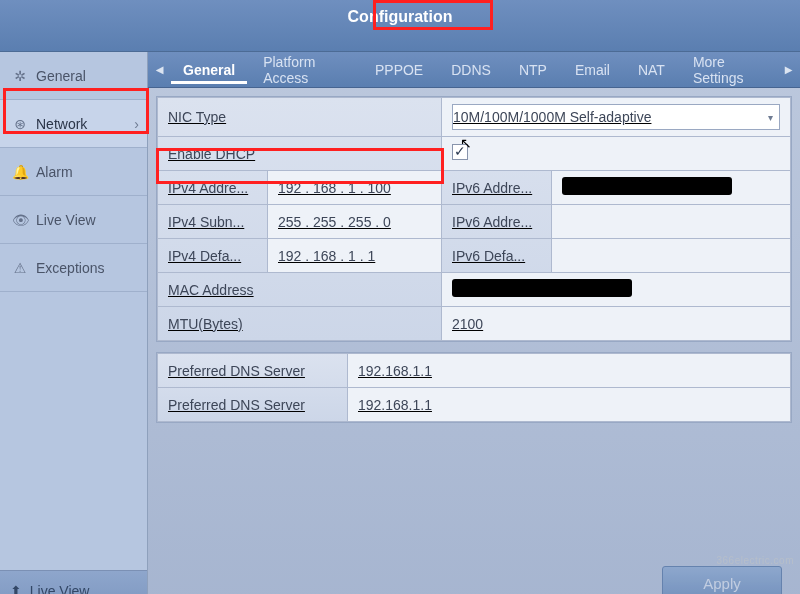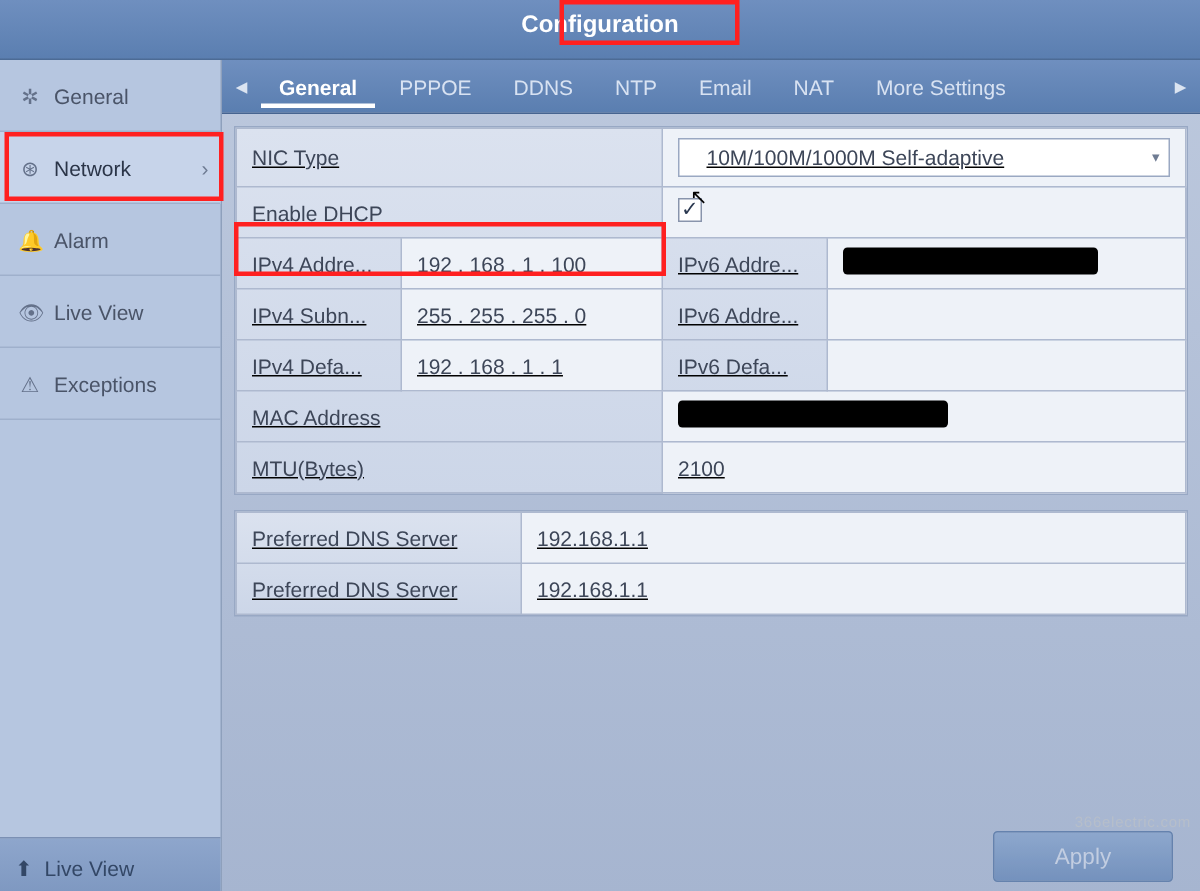--- a/index.html
+++ b/index.html
@@ -5,21 +5,21 @@
   * { box-sizing: border-box; margin: 0; padding: 0; }
   html, body { width: 800px; height: 594px; font-family: Arial, sans-serif; font-size: 14px; }
   body {
     background: linear-gradient(#a5b8d8, #8da4c8);
     position: relative;
     overflow: hidden;
   }
 
   
   .topbar {
-    height: 40px;
+    height: 52px;
     background: linear-gradient(#6f8fbf, #5a7eb0);
     box-shadow: inset 0 -1px 0 rgba(0,0,0,.15);
     display: flex;
     align-items: center;
   }
   .topbar-title {
     position: absolute;
     left: 50%;
     transform: translateX(-50%);
     top: 6px;
@@ -128,21 +128,21 @@
     color:#3d4658;
     vertical-align:middle;
   }
   .panel td.label { width:110px; white-space:nowrap; overflow:hidden; text-overflow:ellipsis;}
   .panel td.val { background:#eef2f8; }
   .panel .wide-label { width:190px; }
 
   .select-box {
     width:100%; height:26px;
     border:1px solid #9aa8c2; background:#fff;
-    display:flex;align-items:center;padding:0 18px;
+    display:flex;align-items:center;padding:0 0;
     position:relative;
   }
   .select-box::after{
     content:"▾"; position:absolute; right:6px; color:#6f7c93; font-size:10px;
   }
   .check-box {
     width:16px;height:16px;border:1px solid #8894ac;background:#fff;display:inline-block;
     position:relative;
   }
   .check-box.checked::after{
@@ -218,20 +218,21 @@
     <div class="side-bottom">
       <span class="icon">⬆</span>
       <span>Live View</span>
     </div>
   </div>
 
   <div class="content">
     <div class="tabstrip">
       <div class="tab-arrow">◀</div>
       <div class="tab active">General</div>
+      <div class="tab">Platform Access</div>
       <div class="tab">PPPOE</div>
       <div class="tab">DDNS</div>
       <div class="tab">NTP</div>
       <div class="tab">Email</div>
       <div class="tab">NAT</div>
       <div class="tab">More Settings</div>
       <div class="tab-arrow" style="margin-left:auto">▶</div>
     </div>
 
     <div class="panel-area">

